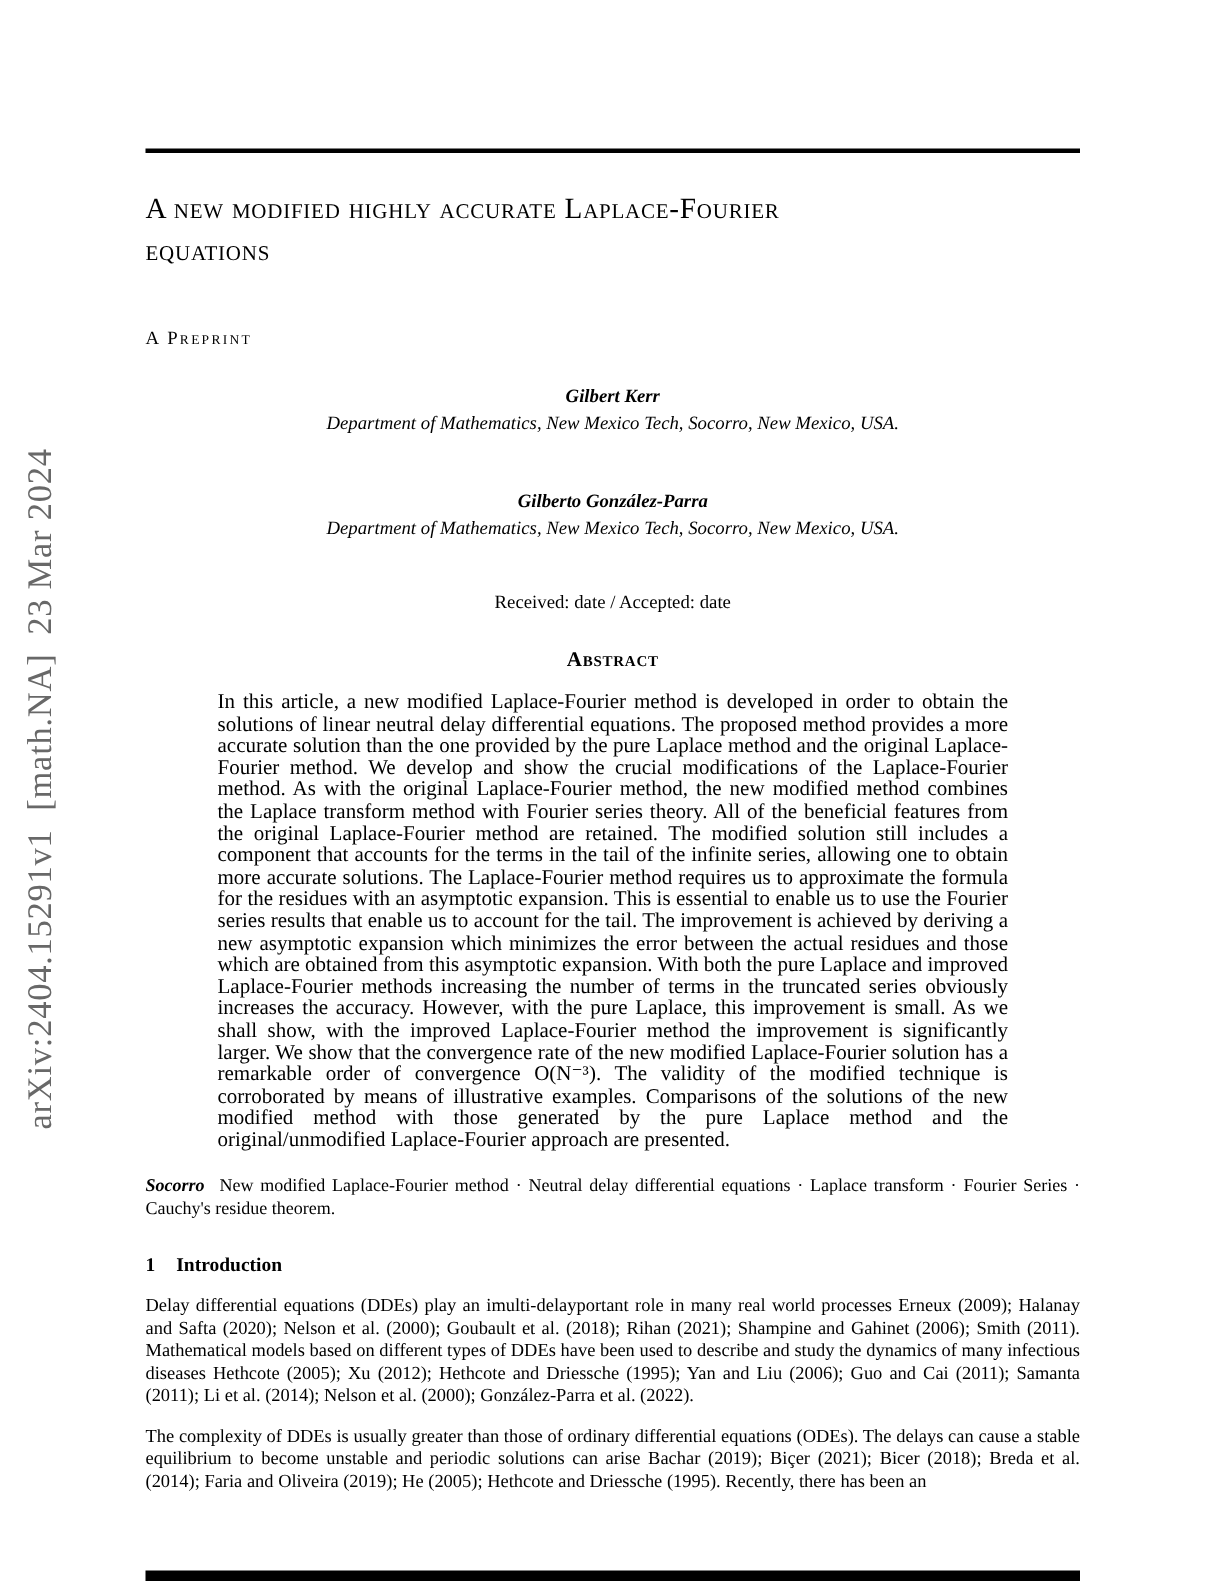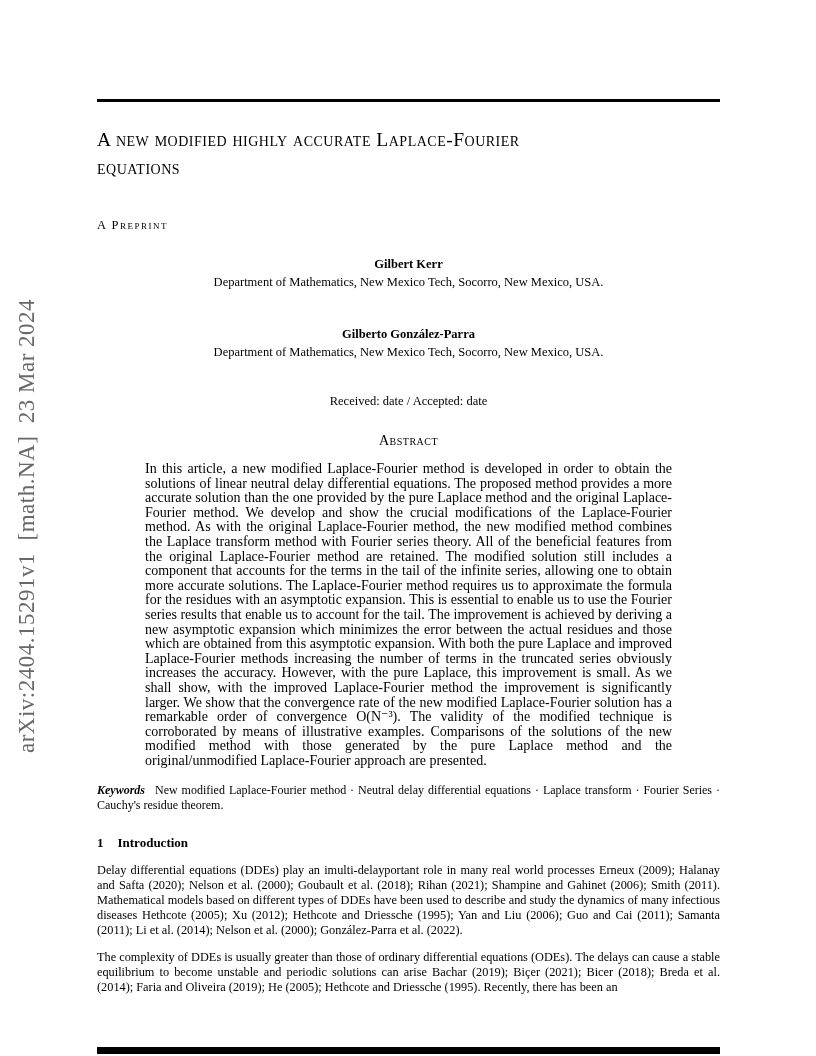--- a/index.html
+++ b/index.html
@@ -32,34 +32,34 @@
     font-size: 19.5px;
     line-height: 28px;
     letter-spacing: 0.5px;
   }
   .preprint {
     margin-top: 36px;
     font-variant: small-caps;
     font-size: 12.5px;
     letter-spacing: 1.5px;
   }
-  .author-block { margin-top: 24px; text-align: center; }
+  .author-block { margin-top: 24px; text-align: center; font-style: italic; }
   .author-block + .author-block { margin-top: 37px; }
   .author-name { font-weight: bold; font-size: 12.5px; line-height: 15px; }
   .author-affil { font-size: 12.5px; line-height: 15px; margin-top: 3px; }
   .received {
     margin-top: 34px;
     text-align: center;
     font-size: 12.5px;
   }
   .abstract-heading {
     margin-top: 24px;
     text-align: center;
     font-variant: small-caps;
-    font-weight: normal;
+    font-weight: bold;
     font-size: 14px;
     letter-spacing: 0.5px;
   }
   .abstract-body {
     margin: 13px auto 0 auto;
     width: 527px;
     font-size: 14px;
     line-height: 14.6px;
     text-align: justify;
   }
@@ -132,21 +132,21 @@
       <div class="author-affil">Department of Mathematics, New Mexico Tech, Socorro, New Mexico, USA.</div>
     </div>
 
     <div class="received">Received: date / Accepted: date</div>
 
     <div class="abstract-heading">Abstract</div>
 
     <div class="abstract-body">In this article, a new modified Laplace-Fourier method is developed in order to obtain the solutions of linear neutral delay differential equations. The proposed method provides a more accurate solution than the one provided by the pure Laplace method and the original Laplace-Fourier method. We develop and show the crucial modifications of the Laplace-Fourier method. As with the original Laplace-Fourier method, the new modified method combines the Laplace transform method with Fourier series theory. All of the beneficial features from the original Laplace-Fourier method are retained. The modified solution still includes a component that accounts for the terms in the tail of the infinite series, allowing one to obtain more accurate solutions. The Laplace-Fourier method requires us to approximate the formula for the residues with an asymptotic expansion. This is essential to enable us to use the Fourier series results that enable us to account for the tail. The improvement is achieved by deriving a new asymptotic expansion which minimizes the error between the actual residues and those which are obtained from this asymptotic expansion. With both the pure Laplace and improved Laplace-Fourier methods increasing the number of terms in the truncated series obviously increases the accuracy. However, with the pure Laplace, this improvement is small. As we shall show, with the improved Laplace-Fourier method the improvement is significantly larger. We show that the convergence rate of the new modified Laplace-Fourier solution has a remarkable order of convergence O(N⁻³). The validity of the modified technique is corroborated by means of illustrative examples. Comparisons of the solutions of the new modified method with those generated by the pure Laplace method and the original/unmodified Laplace-Fourier approach are presented.</div>
 
     <div class="keywords">
-      <span class="kw-label">Keywords</span><span>New modified Laplace-Fourier method · Neutral delay differential equations · Laplace transform · Fourier Series · Cauchy's residue theorem.</span>
+      <span class="kw-label">Socorro</span><span>New modified Laplace-Fourier method · Neutral delay differential equations · Laplace transform · Fourier Series · Cauchy's residue theorem.</span>
     </div>
 
     <div class="section-heading">
       <span class="section-number">1</span><span>Introduction</span>
     </div>
 
     <div class="para">Delay differential equations (DDEs) play an imulti-delayportant role in many real world processes Erneux (2009); Halanay and Safta (2020); Nelson et al. (2000); Goubault et al. (2018); Rihan (2021); Shampine and Gahinet (2006); Smith (2011). Mathematical models based on different types of DDEs have been used to describe and study the dynamics of many infectious diseases Hethcote (2005); Xu (2012); Hethcote and Driessche (1995); Yan and Liu (2006); Guo and Cai (2011); Samanta (2011); Li et al. (2014); Nelson et al. (2000); González-Parra et al. (2022).</div>
 
     <div class="para">The complexity of DDEs is usually greater than those of ordinary differential equations (ODEs). The delays can cause a stable equilibrium to become unstable and periodic solutions can arise Bachar (2019); Biçer (2021); Bicer (2018); Breda et al. (2014); Faria and Oliveira (2019); He (2005); Hethcote and Driessche (1995). Recently, there has been an</div>
 

